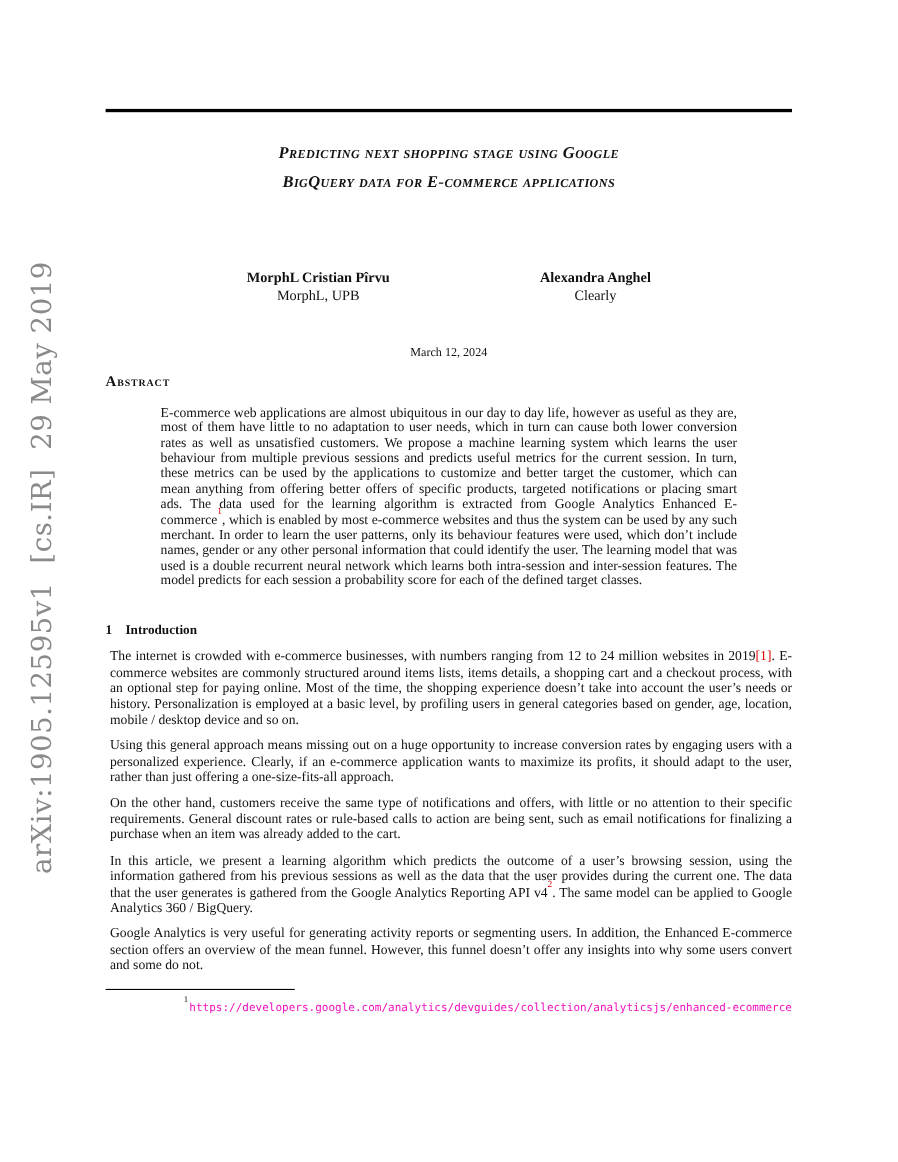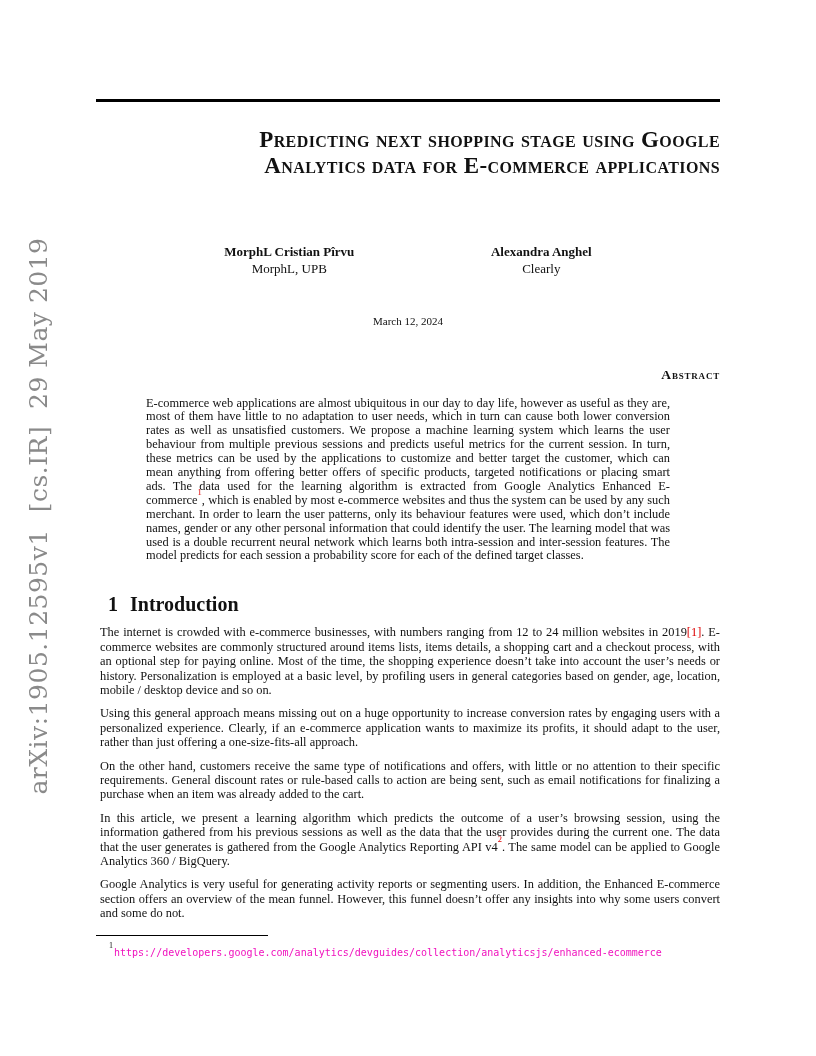--- a/index.html
+++ b/index.html
@@ -20,62 +20,63 @@
     white-space: pre;
     font-family: "DejaVu Serif", serif;
     font-size: 25px;
     letter-spacing: 0.5px;
     color: var(--color-watermark, #8a8a8a);
   }
   .content { position: absolute; left: 96px; top: 0; width: 624px; }
   .title-rule { margin: 99px 0 0 0; height: 2.5px; background: #000; border: none; }
   .title {
     margin: 25px 0 0 0;
-    text-align: right;
+    text-align: center;
     font-variant: small-caps;
     font-weight: 600;
-    font-size: 23px;
+    font-size: 15px;
     line-height: 26px;
     letter-spacing: 0.4px;
+    font-style: italic;
   }
   .authors { display: flex; justify-content: space-around; padding: 0 60px; margin-top: 64px; }
   .author { text-align: center; font-size: 13px; line-height: 17px; }
   .author-name { font-weight: 700; }
   .date { text-align: center; margin-top: 38px; font-size: 11px; }
   .abstract-heading {
-    text-align: right;
-    margin-top: 40px;
+    text-align: left;
+    margin-top: 12px;
     font-variant: small-caps;
     font-weight: 700;
     font-size: 13.5px;
     letter-spacing: 0.8px;
   }
   .abstract-text {
     width: 524px;
     margin: 14px auto 0 auto;
     text-align: justify;
     font-size: 12.4px;
     line-height: 13.9px;
   }
-  .section-heading { margin: 30px 0 0 12px; font-size: 20px; font-weight: 700; font-family: Liberation Serif, serif; }
+  .section-heading { margin: 30px 0 0 0; font-size: 12px; font-weight: 700; font-family: Liberation Serif, serif; }
   .section-number { margin-right: 12px; }
   .body-par { margin: 9px 0 0 4px; text-align: justify; font-size: 12.4px; line-height: 14.4px; }
   .body-par:first-of-type { margin-top: 14px; }
   .cite { color: var(--color-citation, #dd0000); cursor: pointer; }
   sup.fn-mark {
     font-size: 8.5px;
     position: relative;
     top: -0.45em;
     line-height: 0;
     color: var(--color-citation, #dd0000);
     cursor: pointer;
   }
   .footnotes { margin-top: 14px; }
   .footnote-rule { width: 172px; height: 1px; background: #000; border: none; margin: 0 0 7px 0; }
-  .footnote { padding-left: 13px; line-height: 18px; font-size: 11px; }
+  .footnote { padding-left: 13px; line-height: 18px; font-size: 11px; text-align: right; }
   .footnote sup.fn-num {
     font-size: 8px;
     position: relative;
     top: -0.4em;
     line-height: 0;
     color: #111;
     margin-right: 1px;
   }
   .footnote .url {
     font-family: "DejaVu Sans Mono", monospace;
@@ -90,21 +91,21 @@
 <div class="page">
 
   <div class="watermark">arXiv:1905.12595v1  [cs.IR]  29 May 2019</div>
 
   <div class="content">
 
     <hr class="title-rule">
 
     <h1 class="title">
       <div>Predicting next shopping stage using Google</div>
-      <div>Analytics data for E-commerce applications</div>
+      <div>BigQuery data for E-commerce applications</div>
     </h1>
 
     <div class="authors">
       <div class="author">
         <div class="author-name">MorphL Cristian Pîrvu</div>
         <div class="author-affil">MorphL, UPB</div>
       </div>
       <div class="author">
         <div class="author-name">Alexandra Anghel</div>
         <div class="author-affil">Clearly</div>

